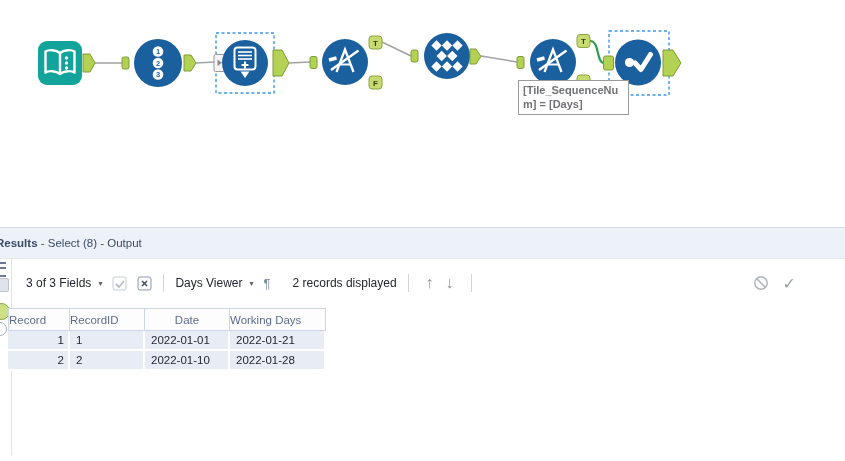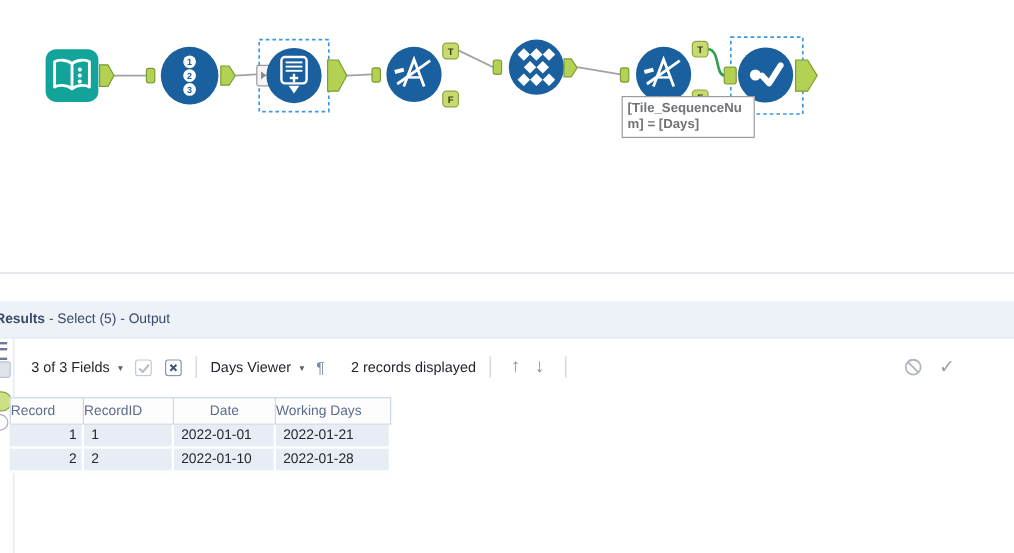--- a/index.html
+++ b/index.html
@@ -12,21 +12,21 @@
   .annotation{position:absolute;background:#fff;border:1px solid #9b9b9b;
       color:#707275;font-size:11px;font-weight:bold;line-height:1.3;
       padding:2px 4px;word-break:break-all;}
   #ann-weekend{left:310px;top:88px;width:100px;min-height:78px;}
   #ann-tile{left:518px;top:80px;width:101px;}
 
   
   .results{position:absolute;left:0;top:227px;width:845px;height:234px;
       background:#fff;border-top:1px solid #d6dae1;}
   .titlebar{height:30px;background:#edf1f8;display:flex;align-items:center;
-      font-size:11.5px;color:#3a4a66;border-bottom:1px solid #e4e8ef;overflow:hidden;margin-top:23px;}
+      font-size:11.5px;color:#3a4a66;border-bottom:1px solid #e4e8ef;overflow:hidden;}
   .titlebar span{white-space:pre;}
   .titlebar .t1{font-weight:bold;margin-left:-4px;}
   .rbody{position:relative;height:196px;}
   .leftstrip{position:absolute;left:0;top:0;width:11px;height:100%;
       border-right:1px solid #e0e4ea;overflow:visible;}
   .strip-ic{position:absolute;}
   .ic-lines{left:-6px;top:3px;width:12px;height:11px;
       border-top:2px solid #6b7a99;border-bottom:2px solid #6b7a99;}
   .ic-lines::after{content:"";display:block;height:2px;margin-top:2.5px;background:#6b7a99;}
   .ic-graybox{left:-6px;top:19px;width:13px;height:12px;background:#dfe3ea;
@@ -175,21 +175,21 @@
       <polygon points="663,50 673,50 681,63 673,76 663,76" fill="#b3d153" stroke="#7e9c35"></polygon>
     </g>
   </svg>
 
   <div class="annotation" id="ann-tile">[Tile_SequenceNum] = [Days]</div>
 </div>
 
 <div class="results">
   <div class="titlebar">
     <span class="t1">Results</span>
-      <span> - Select (5) - Output</span>
+      <span> - Select (8) - Output</span>
   </div>
 
   <div class="rbody">
     <div class="leftstrip">
       <div class="strip-ic ic-lines"></div>
       <div class="strip-ic ic-graybox"></div>
       <div class="strip-ic ic-greencircle"></div>
       <div class="strip-ic ic-circle"></div>
     </div>
 

